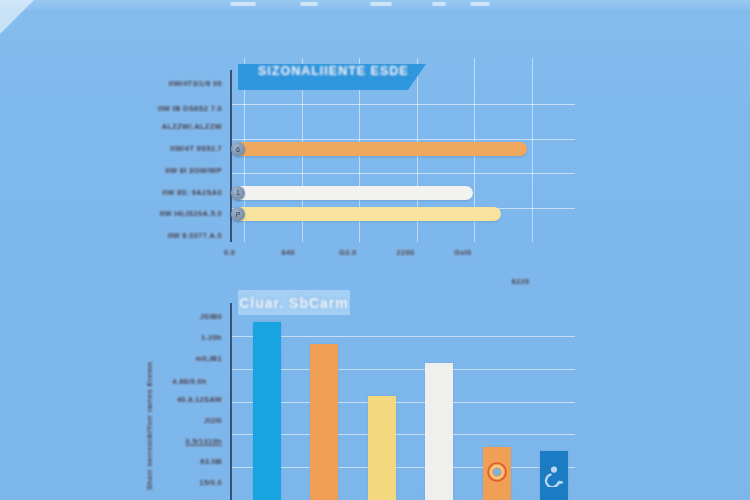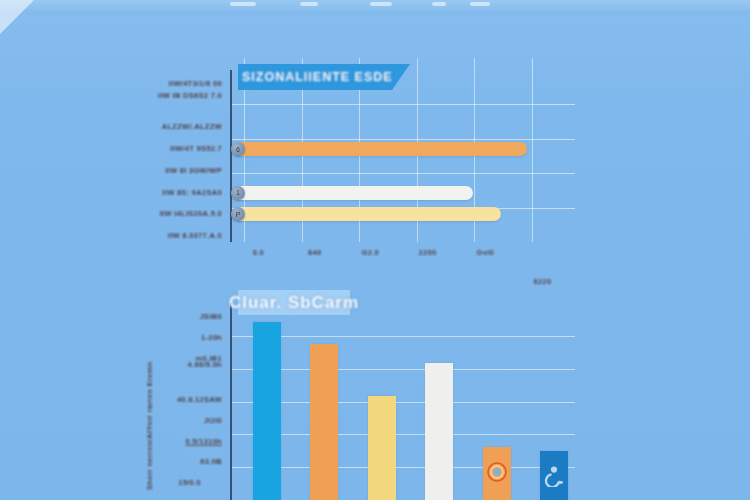--- a/index.html
+++ b/index.html
@@ -83,38 +83,38 @@
     filter: blur(0.8px);
     white-space: nowrap;
     font-weight: 700;
     letter-spacing: 1px;
   }
 
   
   .ribbon {
     position: absolute;
     display: flex;
-    align-items: center;
-    padding-left: 4px;
+    align-items: flex-start;
+    padding-left: 20px;
     background: #2e97de;
     clip-path: polygon(0 0, 100% 0, calc(100% - 18px) 100%, 0 100%);
     box-shadow: 0 1px 3px rgba(30,60,100,.25);
   }
   .ribbon .blur-text-light { font-size: 12.5px; }
 
   
   .title-plate {
     position: absolute;
     display: flex;
     align-items: center;
     justify-content: center;
     background: rgba(173,214,246,.82);
     border-radius: 1px;
   }
-  .title-plate .blur-text-light { font-size: 17px; color:#ffffff; }
+  .title-plate .blur-text-light { font-size: 14px; color:#ffffff; }
 
   
   .hbar {
     position: absolute;
     border-radius: 7px;
     box-shadow: 0 1px 2px rgba(40,70,110,.18);
   }
   .hbar-dot {
     position: absolute;
     width: 14px; height: 14px;
@@ -144,21 +144,21 @@
   .ylabel-rot {
     position: absolute;
     transform-origin: left top;
     transform: rotate(-90deg);
     font-size: 7.5px;
   }
 
   .tick-x, .tick-y {
     position: absolute;
     font-size: 7.5px;
-    text-align: right;
+    text-align: left;
   }
   .tick-y { text-align: right; }
 
   .bar-glyph {
     position: absolute;
     left: 50%;
     transform: translateX(-50%);
     display: flex;
     align-items: center;
     justify-content: center;
@@ -196,21 +196,21 @@
       </div>
 
     <div class="axis-vline" style="left:95px; top:12px; height:172px;"></div>
 
     <div class="ribbon" style="left:103px; top:6px; width:168px; height:26px;">
       <span class="blur-text-light">SIZONALIIENTE ESDE</span>
     </div>
 
     <div id="hbar-ylabels">
         <div class="tick-y blur-text" style="left: 0px; width: 87px; top: 21px;">IIW/4T3/1/6 00</div>
-        <div class="tick-y blur-text" style="left: 0px; width: 87px; top: 33px;">IIW IB DS6S2 7.0</div>
+        <div class="tick-y blur-text" style="left: 0px; width: 87px; top: 46px;">IIW IB DS6S2 7.0</div>
         <div class="tick-y blur-text" style="left: 0px; width: 87px; top: 64.4286px;">ALZZW/.ALZZW</div>
         <div class="tick-y blur-text" style="left: 0px; width: 87px; top: 86.1429px;">IIW/4T 9S52.7</div>
         <div class="tick-y blur-text" style="left: 0px; width: 87px; top: 107.857px;">IIW 6I 3GW/WP</div>
         <div class="tick-y blur-text" style="left: 0px; width: 87px; top: 129.571px;">IIW 8S: 9A2SA0</div>
         <div class="tick-y blur-text" style="left: 0px; width: 87px; top: 151.286px;">IIW I4LIS20A.5.0</div>
         <div class="tick-y blur-text" style="left: 0px; width: 87px; top: 173px;">IIW 8.0377.A.0</div>
       </div>
 
     <div id="hbar-bars">
         <div class="hbar" style="left: 99px; top: 84.1429px; width: 293.25px; height: 14px; background: rgb(240, 167, 94);"></div>
@@ -246,26 +246,26 @@
         <div class="gridline-h" style="left: 95px; width: 345px; top: 149.333px;"></div>
         <div class="gridline-h" style="left: 95px; width: 345px; top: 182.167px;"></div>
       </div>
 
     <span class="ylabel-rot blur-text" style="left:10px; top:205px;">Sherr nerren/AtYerr rarren Eremn</span>
 
     <div id="vbar-ylabels">
         <div class="tick-y blur-text" style="left: 22px; width: 65px; top: 27px;">JSIB0</div>
         <div class="tick-y blur-text" style="left: 22px; width: 65px; top: 47.7778px;">1-20h</div>
         <div class="tick-y blur-text" style="left: 22px; width: 65px; top: 68.5556px;">m0,IB1</div>
-        <div class="tick-y blur-text" style="left: 22px; width: 65px; top: 75px;">4.66/9.0h</div>
+        <div class="tick-y blur-text" style="left: 22px; width: 65px; top: 92px; text-align: center;">4.66/9.0h</div>
         <div class="tick-y blur-text" style="left: 22px; width: 65px; top: 110.111px;">40.8.12SAW</div>
         <div class="tick-y blur-text" style="left: 22px; width: 65px; top: 130.889px;">JI2I0</div>
         <div class="tick-y blur-text" style="left: 22px; width: 65px; top: 151.667px; text-decoration: underline;">0.5/1310h</div>
         <div class="tick-y blur-text" style="left: 22px; width: 65px; top: 172.444px;">63.IIB</div>
-        <div class="tick-y blur-text" style="left: 22px; width: 65px; top: 193.222px; text-align: center;">15/0.0</div>
+        <div class="tick-y blur-text" style="left: 22px; width: 65px; top: 193.222px;">15/0.0</div>
         <div class="tick-y blur-text" style="left: 22px; width: 65px; top: 214px;">9UI1Db</div>
       </div>
 
     <div class="axis-vline" style="left:95px; top:18px; height:197px;"></div>
 
     <div class="title-plate" style="left:103px; top:5px; width:112px; height:25px;">
       <span class="blur-text-light">Cluar. SbCarm</span>
     </div>
 
     <div id="vbar-bars" style="position:absolute; left:0; top:0; width:450px; height:215px;">

